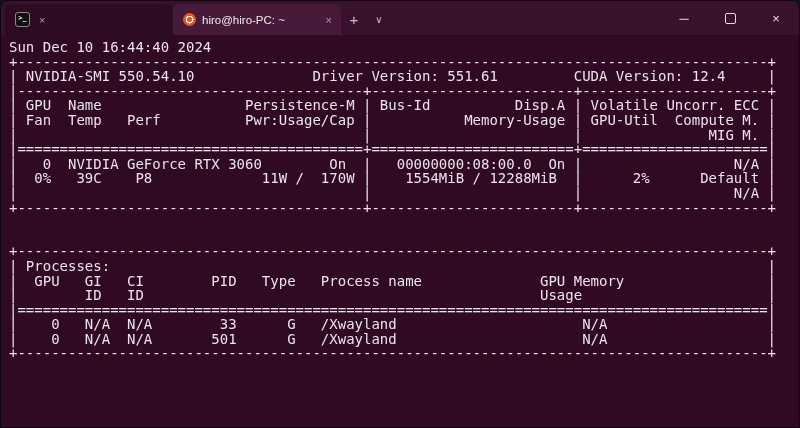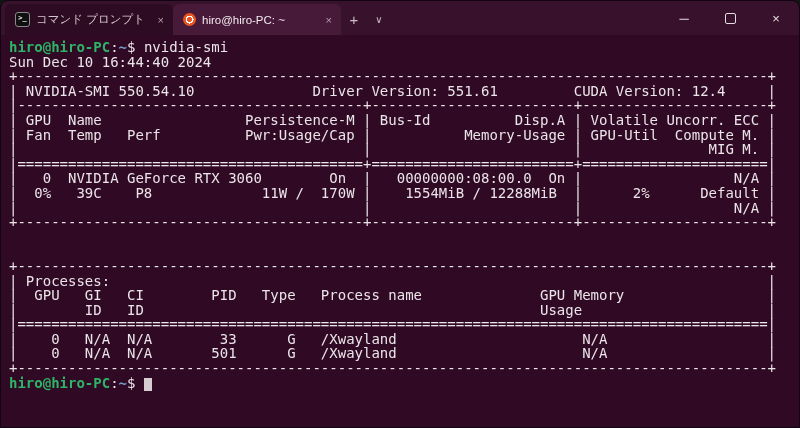--- a/index.html
+++ b/index.html
@@ -29,21 +29,20 @@
 </style>
 </head>
 <body>
 
 <div class="window">
 
   <header class="titlebar">
     <div class="tabs">
       <div class="tab">
         <span class="icon cmd">&gt;_</span>
-        <span class="tab-label">コマンド プロンプト</span>
         <span class="tab-close">×</span>
       </div>
       <div class="tab active">
         <span class="icon ubuntu"></span>
         <span class="tab-label">hiro@hiro-PC: ~</span>
         <span class="tab-close">×</span>
       </div>
       <div class="newtab">+</div>
       <div class="chevron">∨</div>
     </div>
@@ -51,21 +50,20 @@
     <div class="win-controls">
       <div class="winbtn">─</div>
       <div class="winbtn">
           <span class="max-box"></span>
         </div>
       <div class="winbtn">×</div>
     </div>
   </header>
 
   <main class="terminal">
-    <div class="line"><span class="green">hiro@hiro-PC</span><span>:</span><span class="blue">~</span><span>$</span><span> </span><span>nvidia-smi</span></div>
     <div class="line">Sun Dec 10 16:44:40 2024</div>
     <pre class="output">+-----------------------------------------------------------------------------------------+
 | NVIDIA-SMI 550.54.10              Driver Version: 551.61         CUDA Version: 12.4     |
 |-----------------------------------------+------------------------+----------------------+
 | GPU  Name                 Persistence-M | Bus-Id          Disp.A | Volatile Uncorr. ECC |
 | Fan  Temp   Perf          Pwr:Usage/Cap |           Memory-Usage | GPU-Util  Compute M. |
 |                                         |                        |               MIG M. |
 |=========================================+========================+======================|
 |   0  NVIDIA GeForce RTX 3060        On  |   00000000:08:00.0  On |                  N/A |
 |  0%   39C    P8             11W /  170W |    1554MiB / 12288MiB  |      2%      Default |
@@ -75,16 +73,15 @@
 
 +-----------------------------------------------------------------------------------------+
 | Processes:                                                                              |
 |  GPU   GI   CI        PID   Type   Process name              GPU Memory                 |
 |        ID   ID                                               Usage                      |
 |=========================================================================================|
 |    0   N/A  N/A        33      G   /Xwayland                      N/A                   |
 |    0   N/A  N/A       501      G   /Xwayland                      N/A                   |
 +-----------------------------------------------------------------------------------------+
 </pre>
-    <div class="line"><span class="green">hiro@hiro-PC</span><span>:</span><span class="blue">~</span><span>$</span><span> </span><span class="cursor"></span></div>
   </main>
 
 </div>
 
 </body></html>

